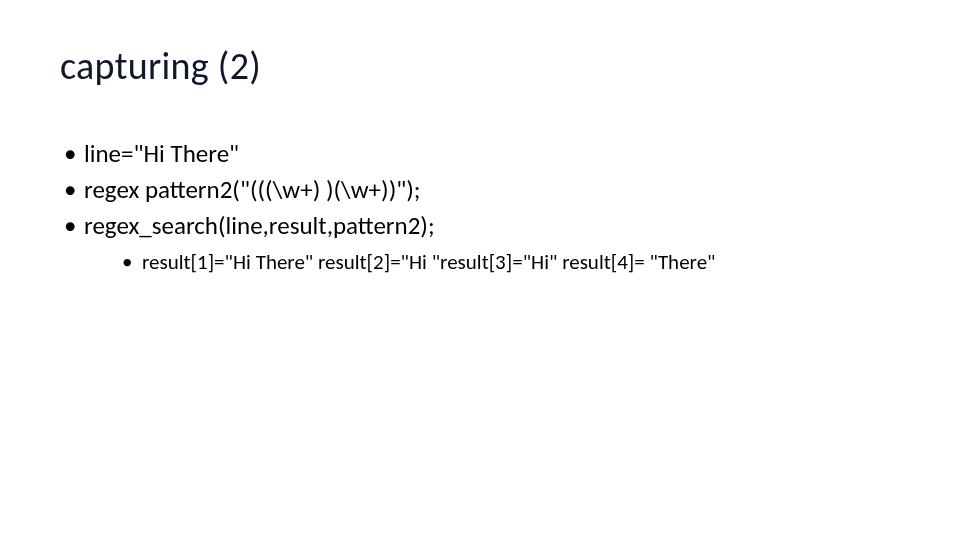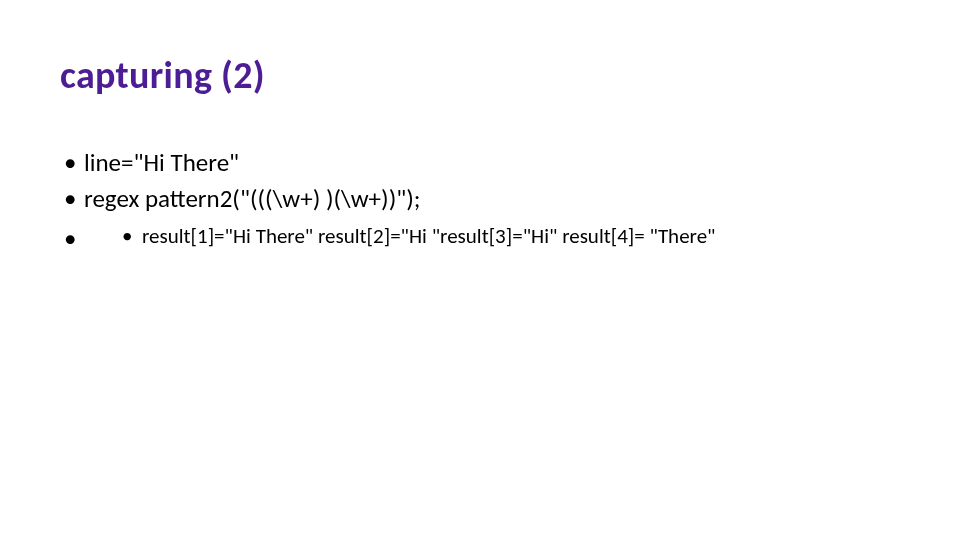--- a/index.html
+++ b/index.html
@@ -14,23 +14,23 @@
   .slide {
     position: relative;
     width: 960px;
     height: 540px;
     box-sizing: border-box;
     padding: 30px 60px 20px 60px;
   }
   .title {
     font-family: "Calibri Light", "Calibri", "Segoe UI Light", Arial, sans-serif;
     font-size: 38px;
-    font-weight: 700;
-    color: #4c1d95;
-    margin-top: 22px;
+    font-weight: 400;
+    color: #0f172a;
+    margin-top: 13px;
     margin-bottom: 48px;
     letter-spacing: 0.3px;
   }
   ul.primary {
     list-style: none;
     padding: 0;
     margin: 0;
   }
   ul.primary > li {
     position: relative;
@@ -76,20 +76,21 @@
   <div class="title">capturing (2)</div>
 
   <ul class="primary">
     <li>
       <span>line="Hi There"</span>
     </li>
     <li>
       <span>regex pattern2("(((\w+) )(\w+))");</span>
     </li>
     <li>
+      <span>regex_search(line,result,pattern2);</span>
       <ul class="secondary">
         <li>
           <span>result[1]="Hi There" result[2]="Hi "result[3]="Hi" result[4]= "There"</span>
         </li>
       </ul>
     </li>
   </ul>
 </div>
 
 </body></html>

